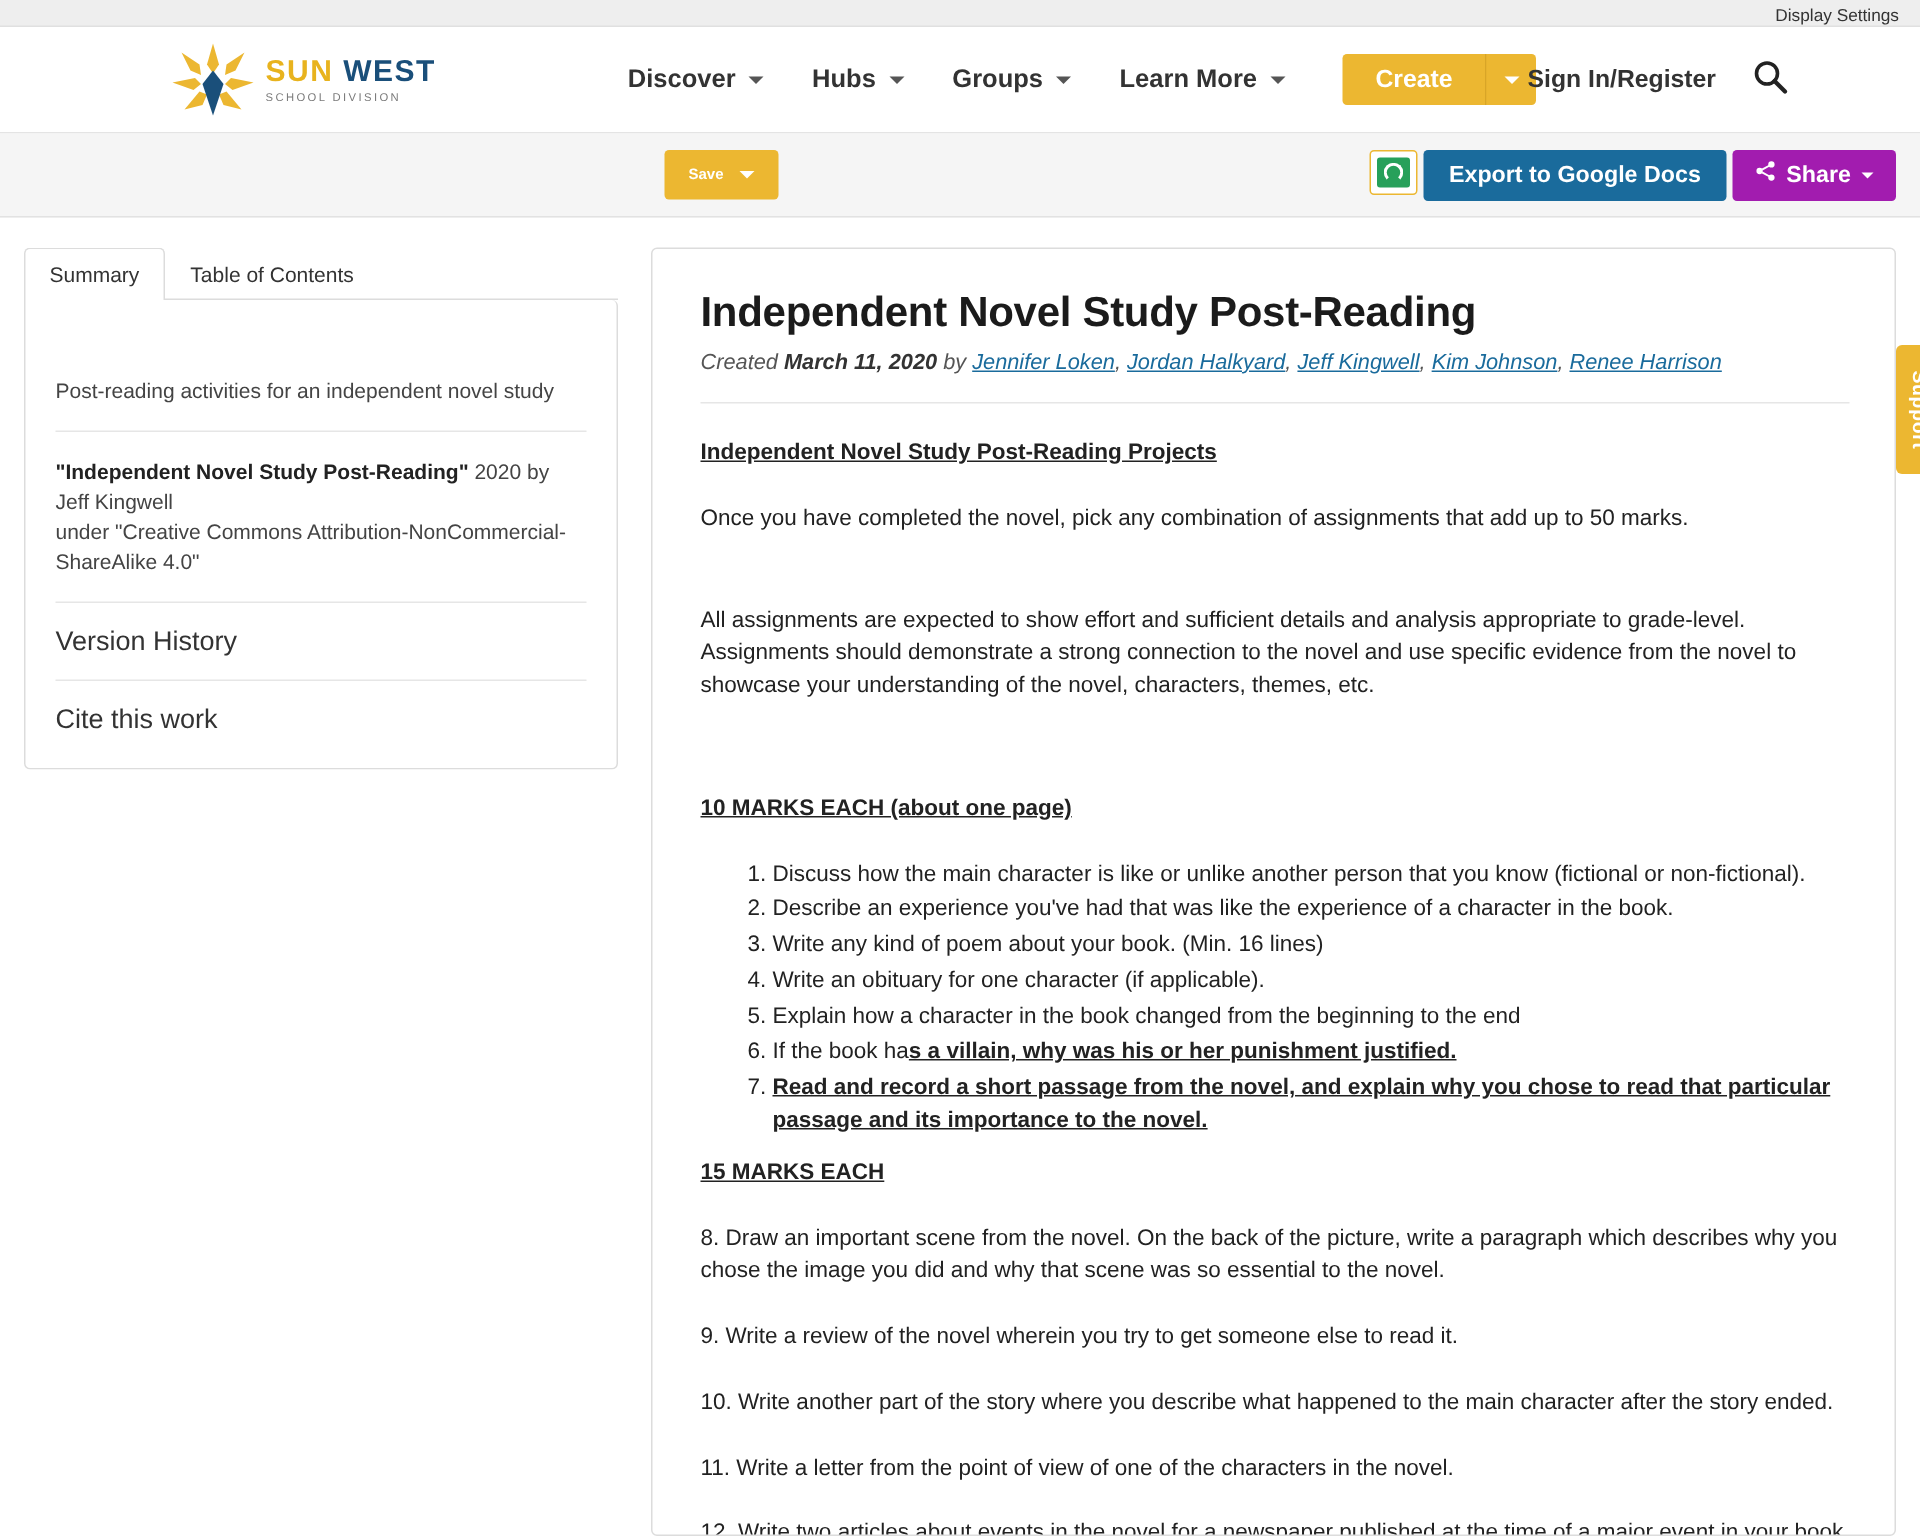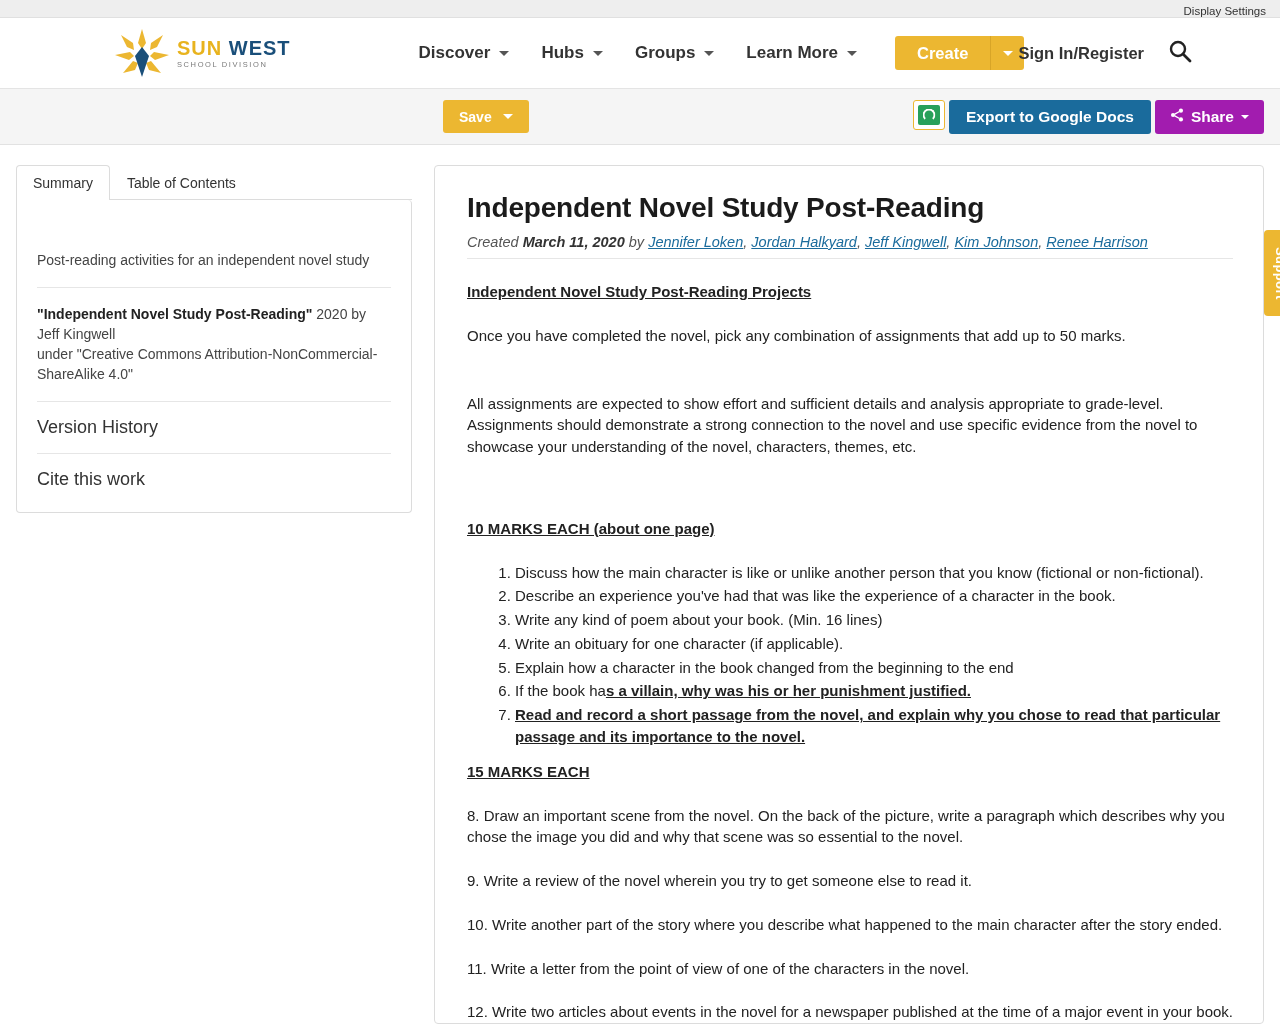--- a/index.html
+++ b/index.html
@@ -141,21 +141,21 @@
     align-items: center;
     position: relative;
   }
   .btn-save {
     background: #ecb731;
     color: #ffffff;
     border: none;
     border-radius: 3px;
     height: 33px;
     padding: 0 16px;
-    font-size: 14px;
+    font-size: 10px;
     font-weight: bold;
     margin-left: 443px;
     display: flex;
     align-items: center;
     gap: 11px;
     cursor: pointer;
     font-family: "Liberation Sans", sans-serif;
   }
   .btn-save .caret-down { border-top-color: #ffffff; }
 
@@ -302,21 +302,21 @@
     font-size: 28px;
     font-weight: bold;
     color: #1b1b1b;
     margin: 0 0 10px 0;
     letter-spacing: -0.2px;
   }
   .doc-meta {
     font-size: 14.5px;
     color: #555;
     font-style: italic;
-    padding-bottom: 8px;
+    padding-bottom: 18px;
     border-bottom: 1px solid #e6e6e6;
   }
   .doc-meta b { font-style: italic; font-weight: bold; color: #333; }
   .doc-meta a {
     color: #1a6b9c;
     font-style: italic;
     text-decoration: underline;
     cursor: pointer;
   }
 

